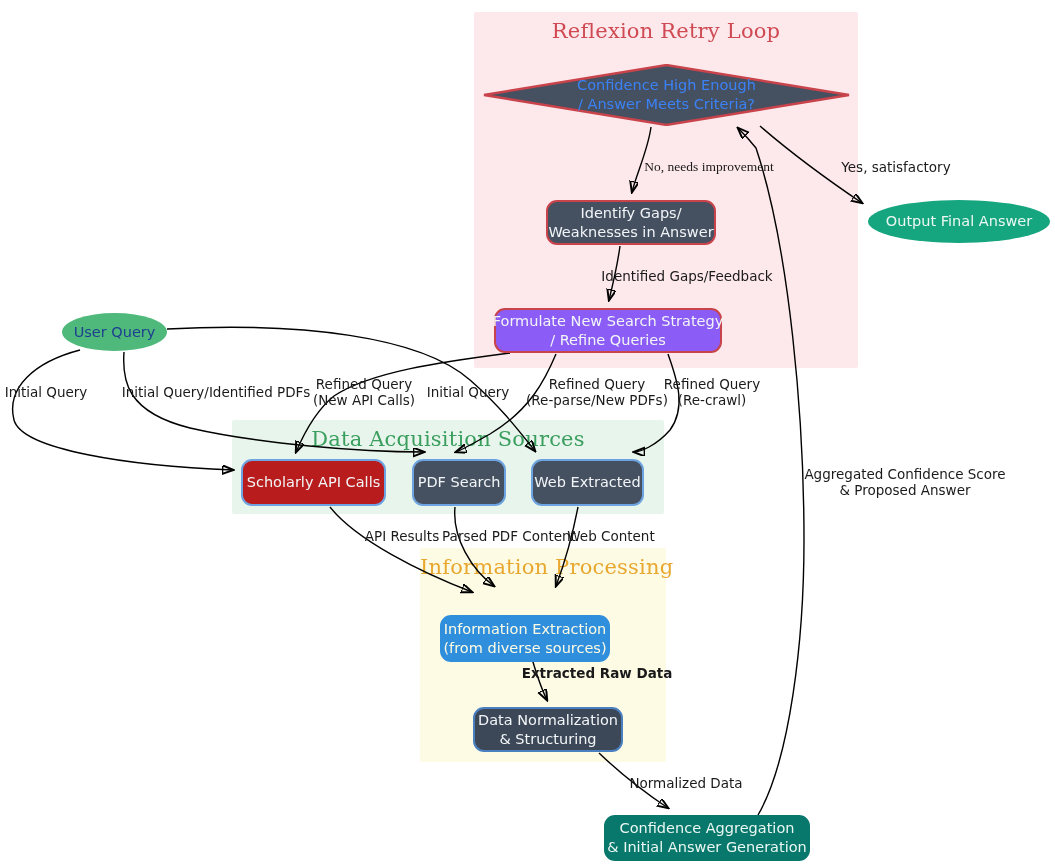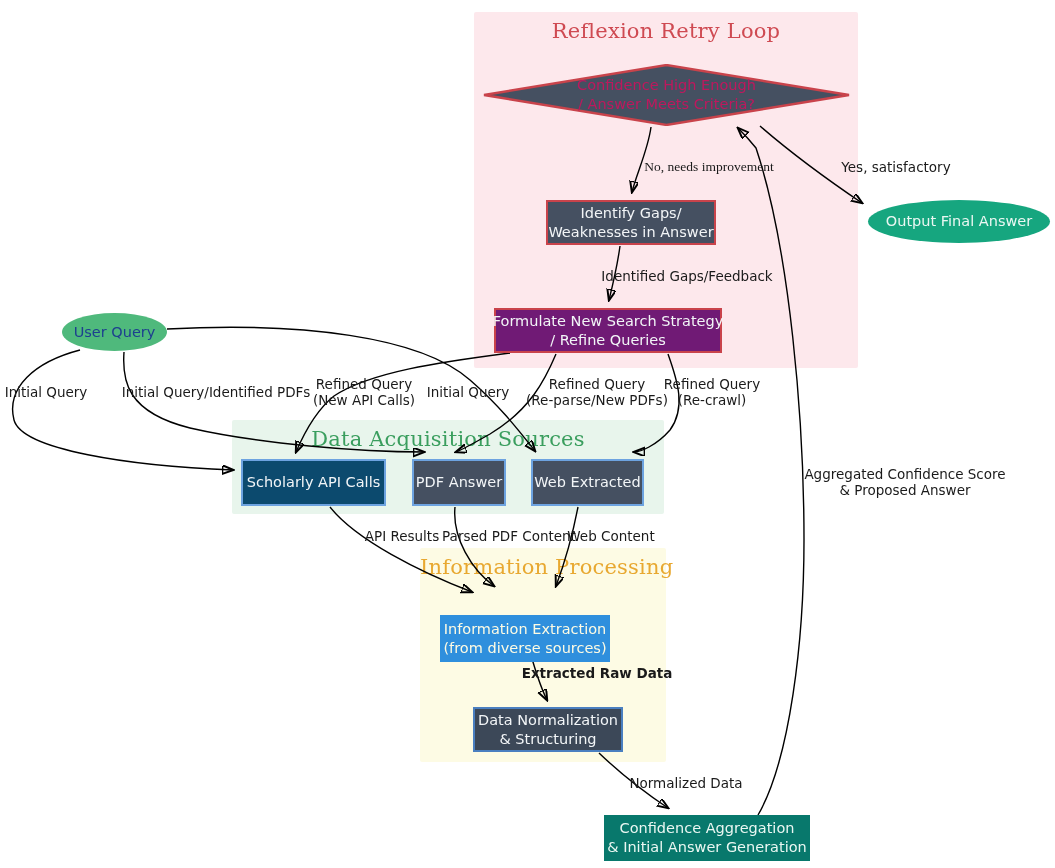--- a/index.html
+++ b/index.html
@@ -32,20 +32,21 @@
     position: absolute;
     display: flex;
     align-items: center;
     justify-content: center;
     text-align: center;
     line-height: 1.28;
     font-size: 14.5px;
     color: #f2f5f7;
     white-space: pre;
     z-index: 4;
+    border-radius: 11px;
   }
   .node.rect { border-style: solid; }
   .node.ellipse { border-radius: 50%; }
   .diamond-wrap {
     position: absolute;
     z-index: 4;
   }
   .diamond-wrap svg { position: absolute; left: 0; top: 0; }
   .diamond-label {
     position: absolute;
@@ -130,31 +131,31 @@
 
       <path d="M758,815 C790,760 804,640 804,540 C804,420 790,250 756,148 C748,138 742,132 738,128" marker-end="url(#arrow)"></path>
     </g>
   </svg>
 
   <div id="node-layer">
       <div class="diamond-wrap" style="left: 483px; top: 64px; width: 367px; height: 62px;">
         <svg width="367" height="62">
           <polygon points="183.5,1 366,31 183.5,61 1,31" fill="#455061" stroke="#c9434b" stroke-width="2.4"></polygon>
         </svg>
-        <div class="diamond-label" style="color: #be185d;">Confidence High Enough
+        <div class="diamond-label" style="color: #3b82f6;">Confidence High Enough
 / Answer Meets Criteria?</div>
       </div>
       <div class="node rect" style="left: 546px; top: 200px; width: 170px; height: 45px; background: rgb(69, 80, 97); color: rgb(242, 245, 247); border: 2px solid rgb(201, 67, 75);">Identify Gaps/
 Weaknesses in Answer</div>
-      <div class="node rect" style="left: 494px; top: 308px; width: 228px; height: 45px; background: #701a75; color: rgb(242, 245, 247); border: 2px solid rgb(201, 67, 75);">Formulate New Search Strategy
+      <div class="node rect" style="left: 494px; top: 308px; width: 228px; height: 45px; background: #8b5cf6; color: rgb(242, 245, 247); border: 2px solid rgb(201, 67, 75);">Formulate New Search Strategy
 / Refine Queries</div>
       <div class="node ellipse" style="left: 868px; top: 200px; width: 182px; height: 43px; background: rgb(22, 166, 127); color: rgb(234, 247, 242); border: none;">Output Final Answer</div>
       <div class="node ellipse" style="left: 62px; top: 313px; width: 105px; height: 38px; background: rgb(79, 185, 124); color: rgb(29, 63, 143); border: none;">User Query</div>
-      <div class="node rect" style="left: 241px; top: 459px; width: 145px; height: 47px; background: #0c4a6e; color: rgb(242, 245, 247); border: 2px solid rgb(109, 163, 224);">Scholarly API Calls</div>
-      <div class="node rect" style="left: 412px; top: 459px; width: 94px; height: 47px; background: rgb(69, 80, 97); color: rgb(242, 245, 247); border: 2px solid rgb(109, 163, 224);">PDF Answer</div>
+      <div class="node rect" style="left: 241px; top: 459px; width: 145px; height: 47px; background: #b91c1c; color: rgb(242, 245, 247); border: 2px solid rgb(109, 163, 224);">Scholarly API Calls</div>
+      <div class="node rect" style="left: 412px; top: 459px; width: 94px; height: 47px; background: rgb(69, 80, 97); color: rgb(242, 245, 247); border: 2px solid rgb(109, 163, 224);">PDF Search</div>
       <div class="node rect" style="left: 531px; top: 459px; width: 113px; height: 47px; background: rgb(69, 80, 97); color: rgb(242, 245, 247); border: 2px solid rgb(109, 163, 224);">Web Extracted</div>
       <div class="node rect" style="left: 440px; top: 593px; width: 170px; height: 47px; background: rgb(47, 143, 221); color: rgb(253, 251, 228); border: 2px solid rgb(47, 143, 221); margin-top: 22px;">Information Extraction
 (from diverse sources)</div>
       <div class="node rect" style="left: 473px; top: 707px; width: 150px; height: 45px; background: rgb(60, 72, 88); color: rgb(242, 245, 247); border: 2px solid rgb(74, 127, 192);">Data Normalization
 &amp; Structuring</div>
       <div class="node rect" style="left: 604px; top: 815px; width: 206px; height: 46px; background: rgb(8, 120, 108); color: rgb(234, 247, 242); border: 2px solid rgb(8, 120, 108);">Confidence Aggregation
 &amp; Initial Answer Generation</div>
     </div>
 
   <div id="edge-label-layer">

